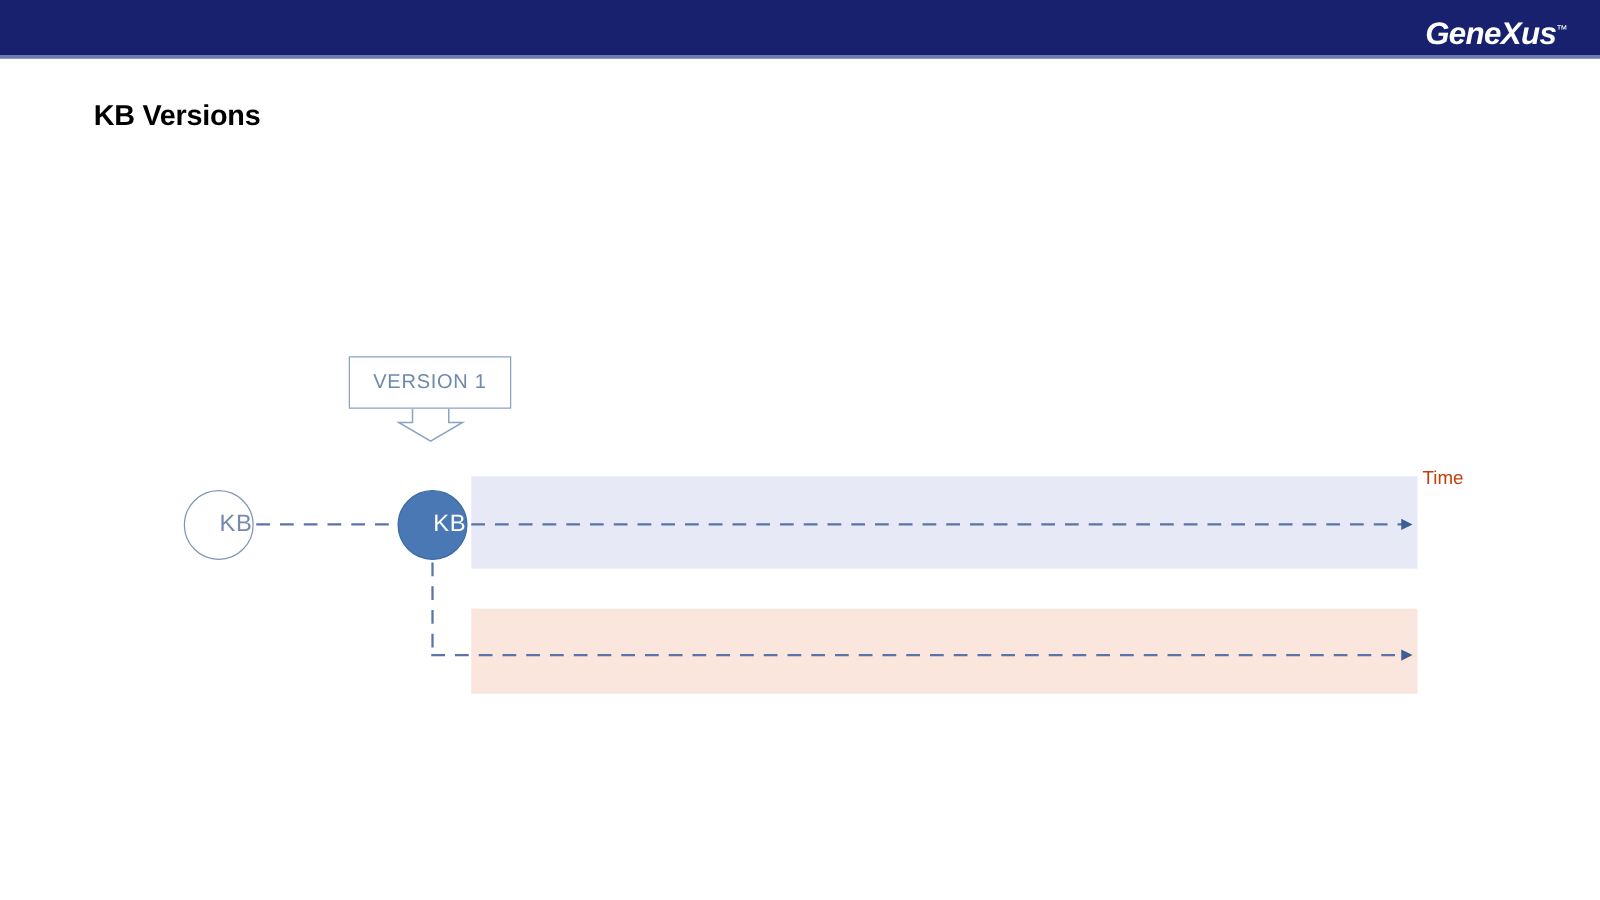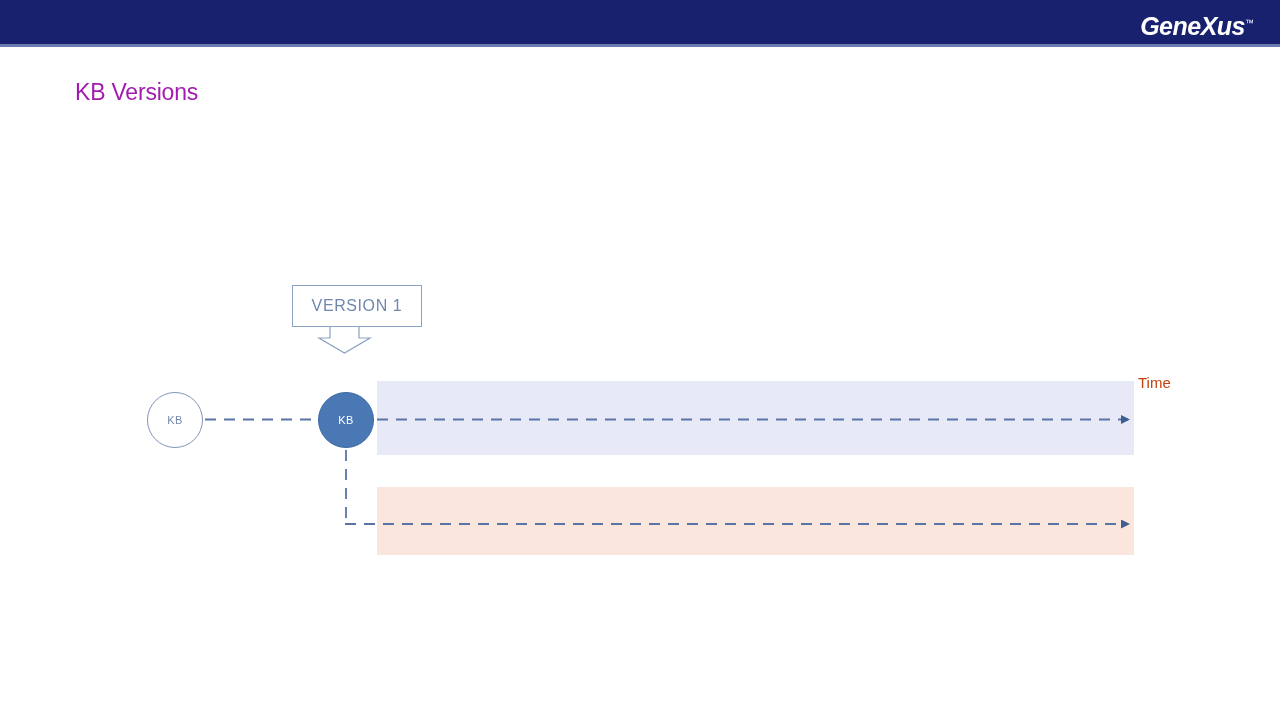--- a/index.html
+++ b/index.html
@@ -53,22 +53,22 @@
     vertical-align: super;
     letter-spacing: 0;
   }
 
   
   #slide-title {
     position: absolute;
     left: 75px;
     top: 79px;
     font-size: 23px;
-    font-weight: normal;
-    color: #a21caf;
+    font-weight: bold;
+    color: #000000;
     letter-spacing: -0.2px;
   }
 
   
   #diagram {
     position: absolute;
     left: 0;
     top: 0;
     width: 1280px;
     height: 720px;
@@ -85,21 +85,20 @@
     left: 279px;
     top: 285px;
     width: 130px;
     height: 42px;
     box-sizing: border-box;
     border: 1px solid #8ba2c4;
     background: #ffffff;
     display: flex;
     align-items: center;
     justify-content: center;
-    margin-left: 13px;
   }
   #version-box-label {
     font-size: 16px;
     color: #6e88ae;
     letter-spacing: 0.6px;
   }
 
   
   .band {
     position: absolute;
@@ -117,22 +116,22 @@
     background: #fae6dc;
   }
 
   
   .kb-node {
     position: absolute;
     border-radius: 50%;
     box-sizing: border-box;
     display: flex;
     align-items: center;
-    justify-content: center;
-    font-size: 11px;
+    justify-content: flex-end;
+    font-size: 19px;
     letter-spacing: 0.5px;
   }
   #kb-node-origin {
     left: 147px;
     top: 392px;
     width: 56px;
     height: 56px;
     background: #ffffff;
     border: 1px solid #8094b8;
     color: #7489ad;

